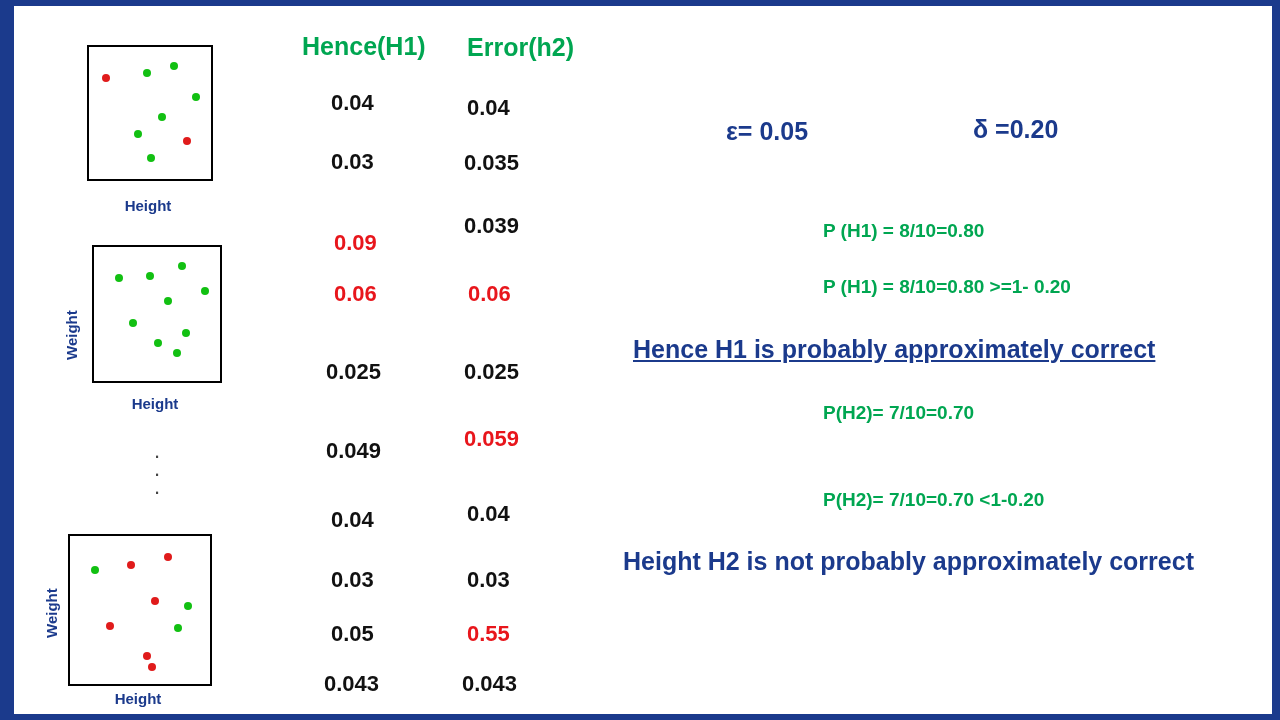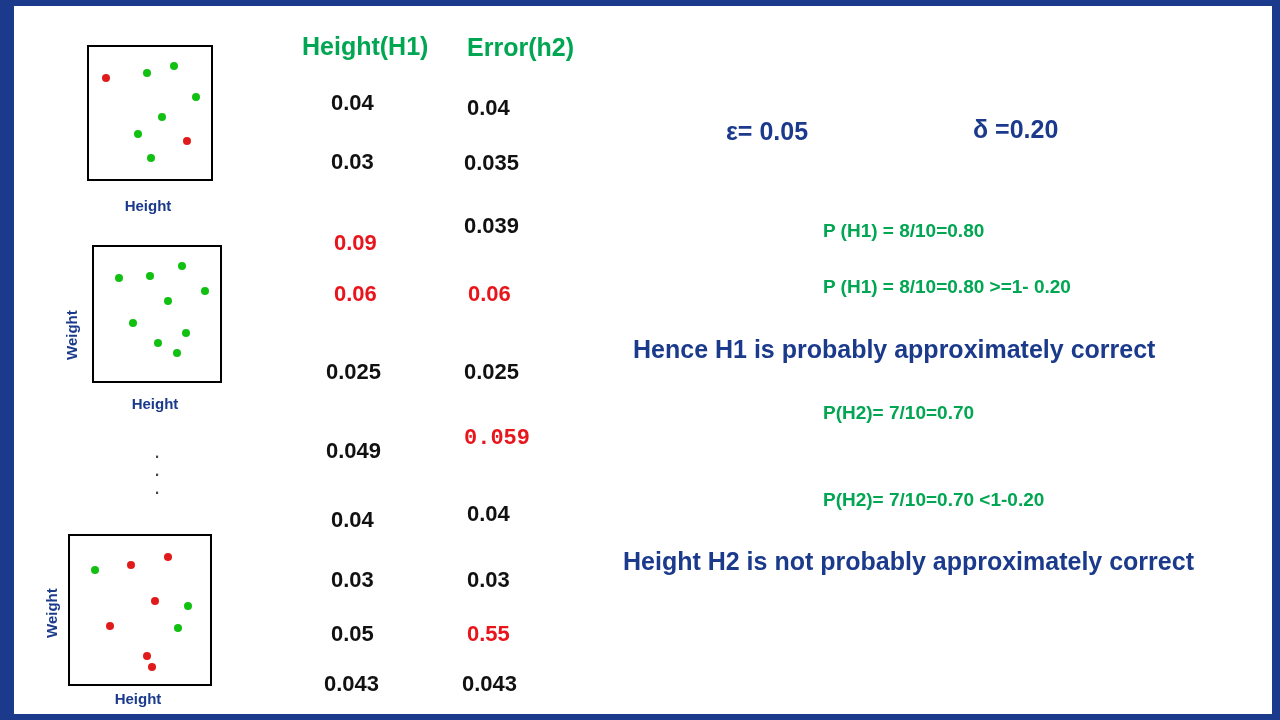--- a/index.html
+++ b/index.html
@@ -185,50 +185,50 @@
         <div class="dot red" style="left: 80.6px; top: 60.72px;"></div>
         <div class="dot green" style="left: 114.4px; top: 66.24px;"></div>
         <div class="dot red" style="left: 36.4px; top: 85.56px;"></div>
         <div class="dot green" style="left: 104px; top: 88.32px;"></div>
         <div class="dot red" style="left: 72.8px; top: 115.92px;"></div>
         <div class="dot red" style="left: 78px; top: 126.96px;"></div>
       </div>
     <div class="axis-label-x" style="left:28px; top:160px; width:140px;">Height</div>
   </div>
 
-  <div class="col-header" style="left:302px; top:32px;">Height(H1)</div>
+  <div class="col-header" style="left:302px; top:32px;">Hence(H1)</div>
   <div class="col-header" style="left:467px; top:33px;">Error(h2)</div>
 
   <div class="val" style="left:331px; top:90px;">0.04</div>
   <div class="val" style="left:331px; top:149px;">0.03</div>
   <div class="val red" style="left:334px; top:230px;">0.09</div>
   <div class="val red" style="left:334px; top:281px;">0.06</div>
   <div class="val" style="left:326px; top:359px;">0.025</div>
   <div class="val" style="left:326px; top:438px;">0.049</div>
   <div class="val" style="left:331px; top:507px;">0.04</div>
   <div class="val" style="left:331px; top:567px;">0.03</div>
   <div class="val" style="left:331px; top:621px;">0.05</div>
   <div class="val" style="left:324px; top:671px;">0.043</div>
 
   <div class="val" style="left:467px; top:95px;">0.04</div>
   <div class="val" style="left:464px; top:150px;text-align:center;">0.035</div>
   <div class="val" style="left:464px; top:213px;">0.039</div>
   <div class="val red" style="left:468px; top:281px;">0.06</div>
   <div class="val" style="left:464px; top:359px;">0.025</div>
-  <div class="val red" style="left:464px; top:426px;font-family:Liberation Mono, monospace;">0.059</div>
+  <div class="val red" style="left:464px; top:426px;">0.059</div>
   <div class="val" style="left:467px; top:501px;">0.04</div>
   <div class="val" style="left:467px; top:567px;">0.03</div>
   <div class="val red" style="left:467px; top:621px;text-align:right;">0.55</div>
   <div class="val" style="left:462px; top:671px;">0.043</div>
 
   <div class="greek" style="left:726px; top:117px;">ε= 0.05</div>
   <div class="greek" style="left:973px; top:115px;">δ =0.20</div>
 
   <div class="green-line" style="left:823px; top:220px;text-align:center;">P (H1) = 8/10=0.80</div>
   <div class="green-line" style="left:823px; top:276px;">P (H1) = 8/10=0.80 &gt;=1- 0.20</div>
 
-  <div class="navy-line" style="left:633px; top:335px;">Hence H1 is probably approximately correct</div>
+  <div class="navy-line" style="left:633px; top:335px;text-decoration:underline;">Hence H1 is probably approximately correct</div>
 
   <div class="green-line" style="left:823px; top:402px;">P(H2)= 7/10=0.70</div>
   <div class="green-line" style="left:823px; top:489px;">P(H2)= 7/10=0.70 &lt;1-0.20</div>
 
   <div class="navy-line" style="left:623px; top:547px;">Height H2 is not probably approximately correct</div>
 </div>
 
 </body></html>

